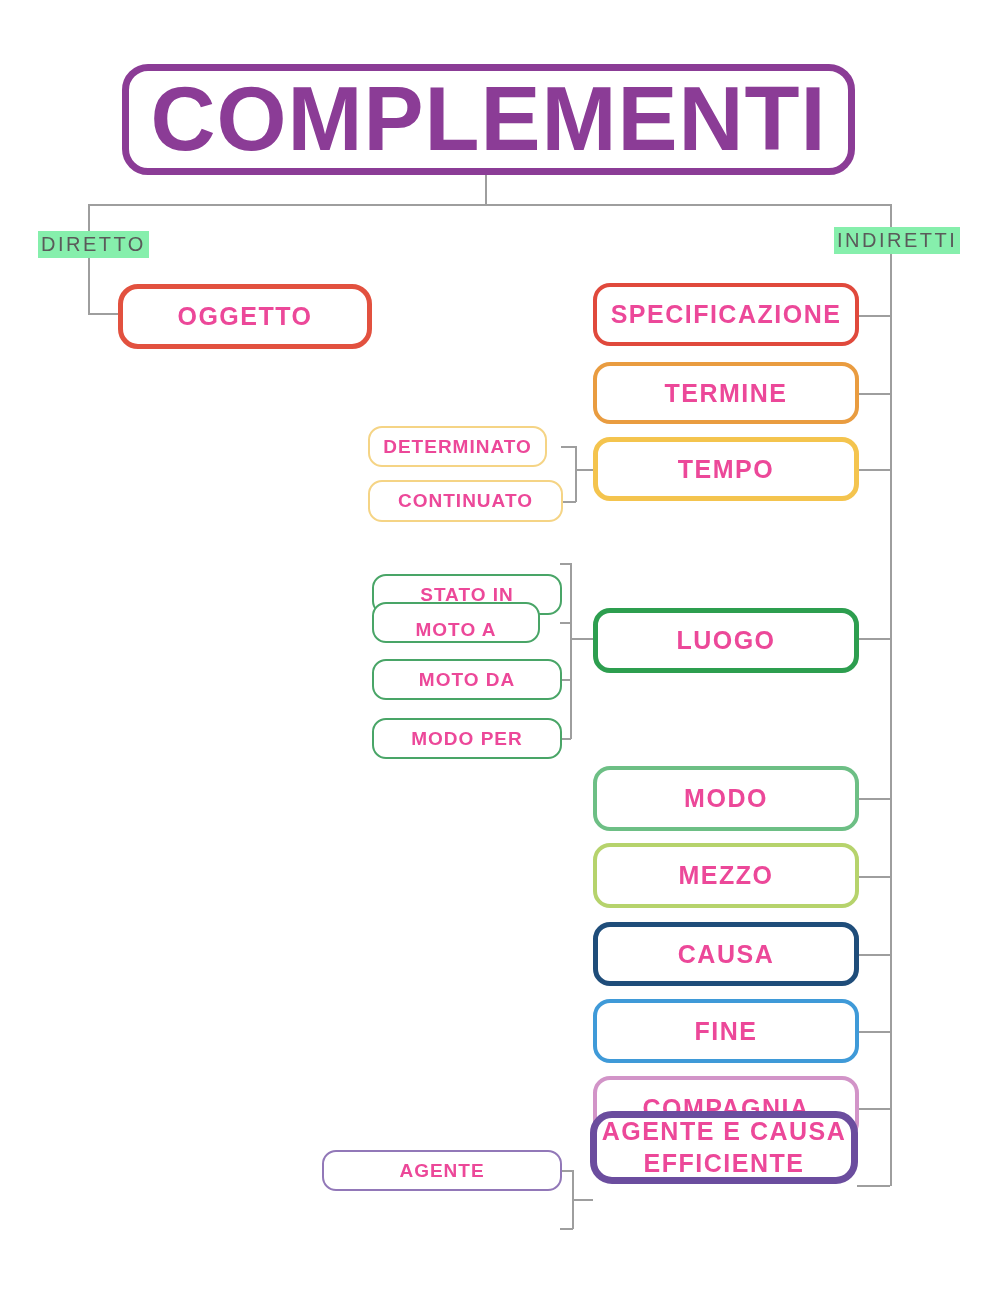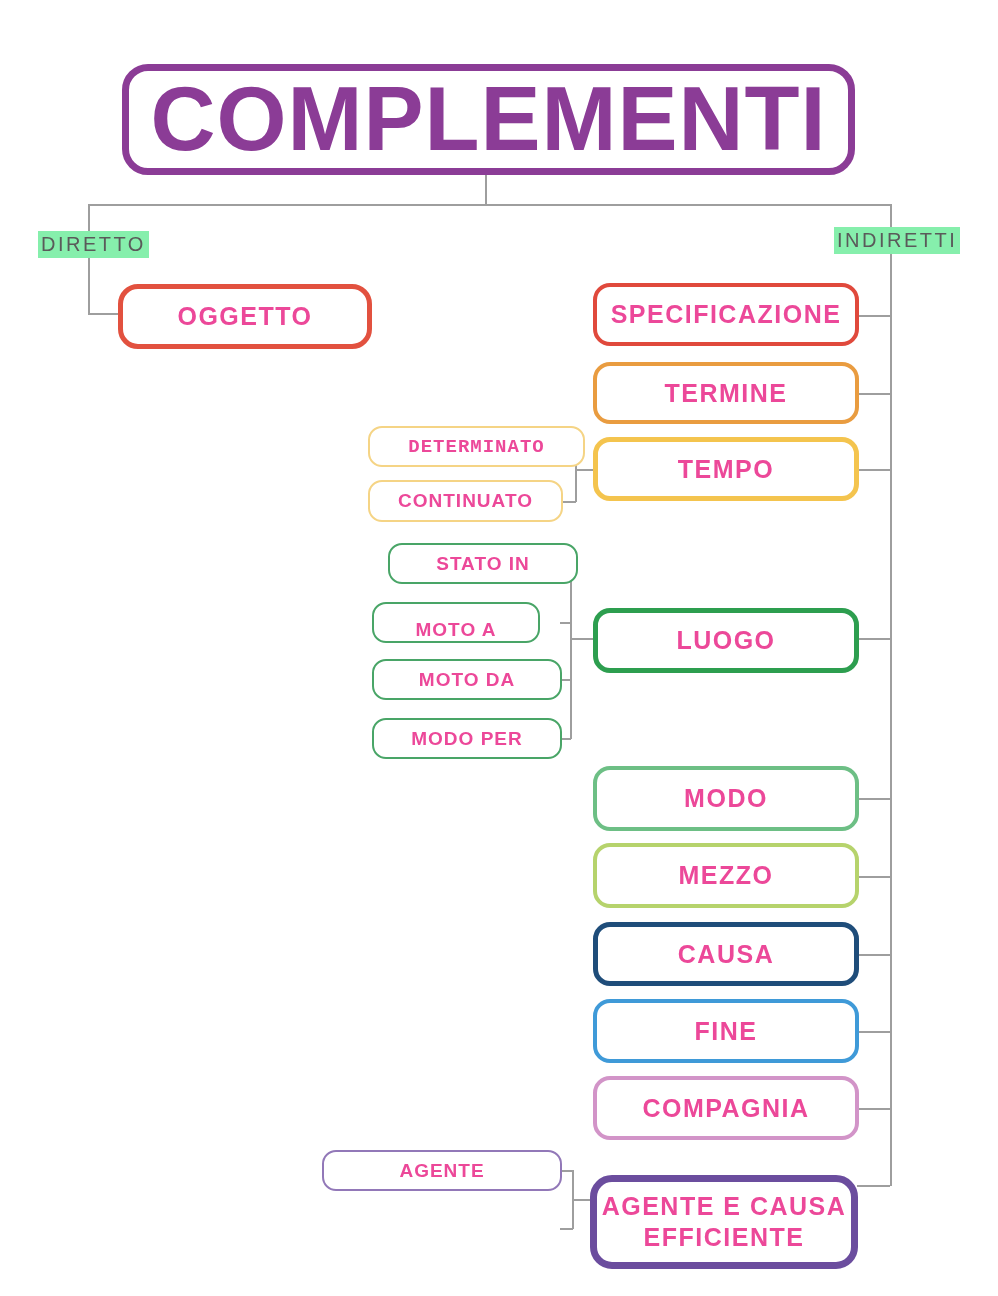--- a/index.html
+++ b/index.html
@@ -120,32 +120,32 @@
   </div>
   <div class="node node-main b-causa" style="left:593px;top:922px;width:266px;height:64px;">
     <span>CAUSA</span>
   </div>
   <div class="node node-main b-fine" style="left:593px;top:999px;width:266px;height:64px;">
     <span>FINE</span>
   </div>
   <div class="node node-main b-compagnia" style="left:593px;top:1076px;width:266px;height:64px;">
     <span>COMPAGNIA</span>
   </div>
-  <div class="node node-main b-agente-causa" style="left:590px;top:1175px;width:268px;height:94px;">
+  <div class="node node-main b-agente-causa" style="left:590px;top:1111px;width:268px;height:73px;">
     <span class="wrap2">AGENTE E CAUSA EFFICIENTE</span>
   </div>
 
-  <div class="node node-sub b-tempo-sub" style="left:368px;top:426px;width:217px;height:41px;font-family:Liberation Mono, monospace;">
+  <div class="node node-sub b-tempo-sub" style="left:368px;top:426px;width:179px;height:41px;">
     <span>DETERMINATO</span>
   </div>
   <div class="node node-sub b-tempo-sub" style="left:368px;top:480px;width:195px;height:42px;">
     <span>CONTINUATO</span>
   </div>
 
-  <div class="node node-sub b-luogo-sub" style="left:372px;top:543px;width:190px;height:41px;margin-left:16px;">
+  <div class="node node-sub b-luogo-sub" style="left:372px;top:574px;width:190px;height:41px;">
     <span>STATO IN</span>
   </div>
   <div class="node node-sub b-luogo-sub" style="left:372px;top:602px;width:168px;height:41px;align-items:flex-end;">
     <span>MOTO A</span>
   </div>
   <div class="node node-sub b-luogo-sub" style="left:372px;top:659px;width:190px;height:41px;">
     <span>MOTO DA</span>
   </div>
   <div class="node node-sub b-luogo-sub" style="left:372px;top:718px;width:190px;height:41px;">
     <span>MODO PER</span>

